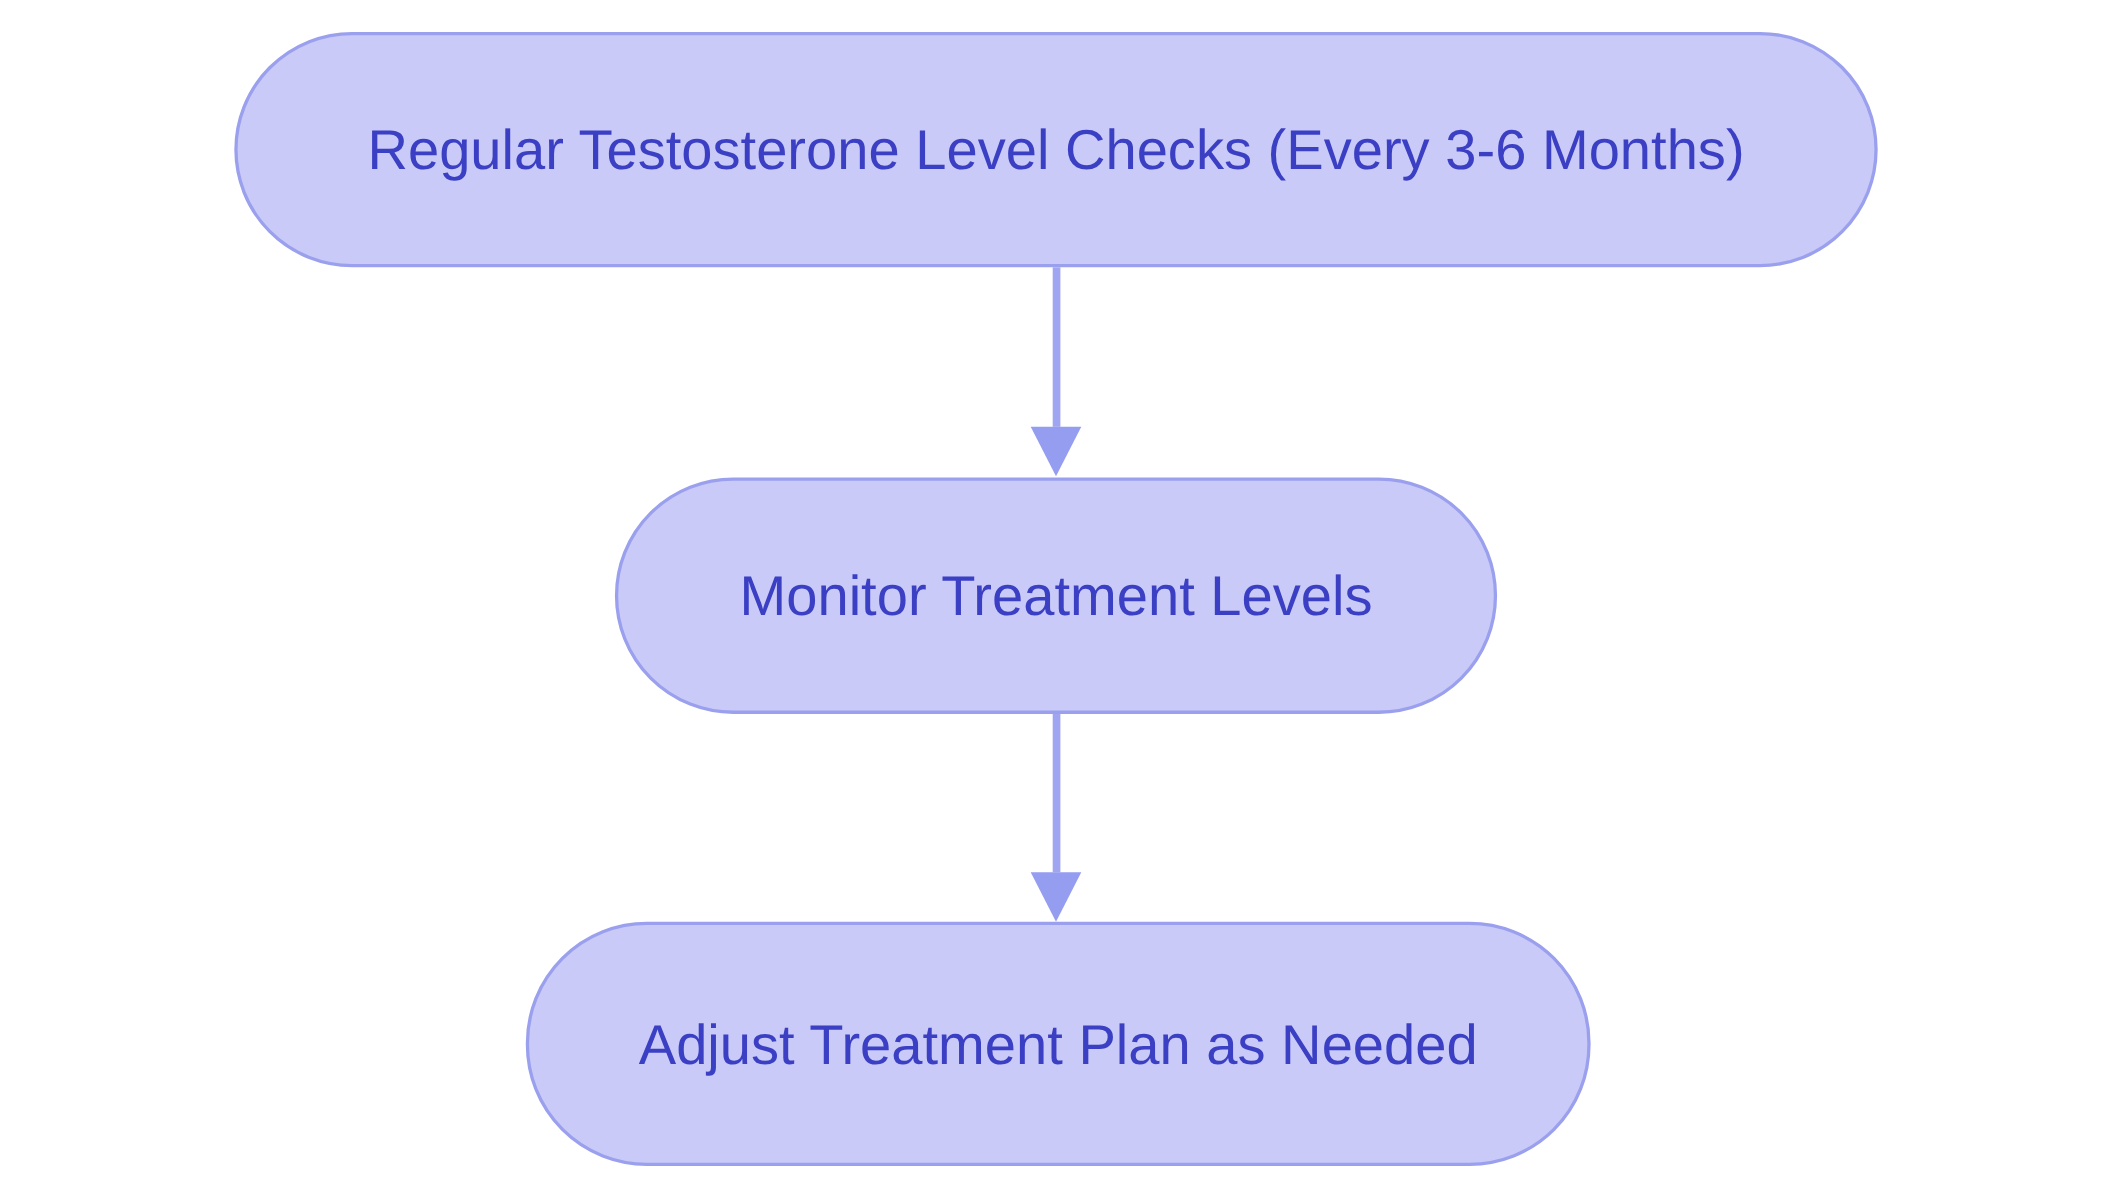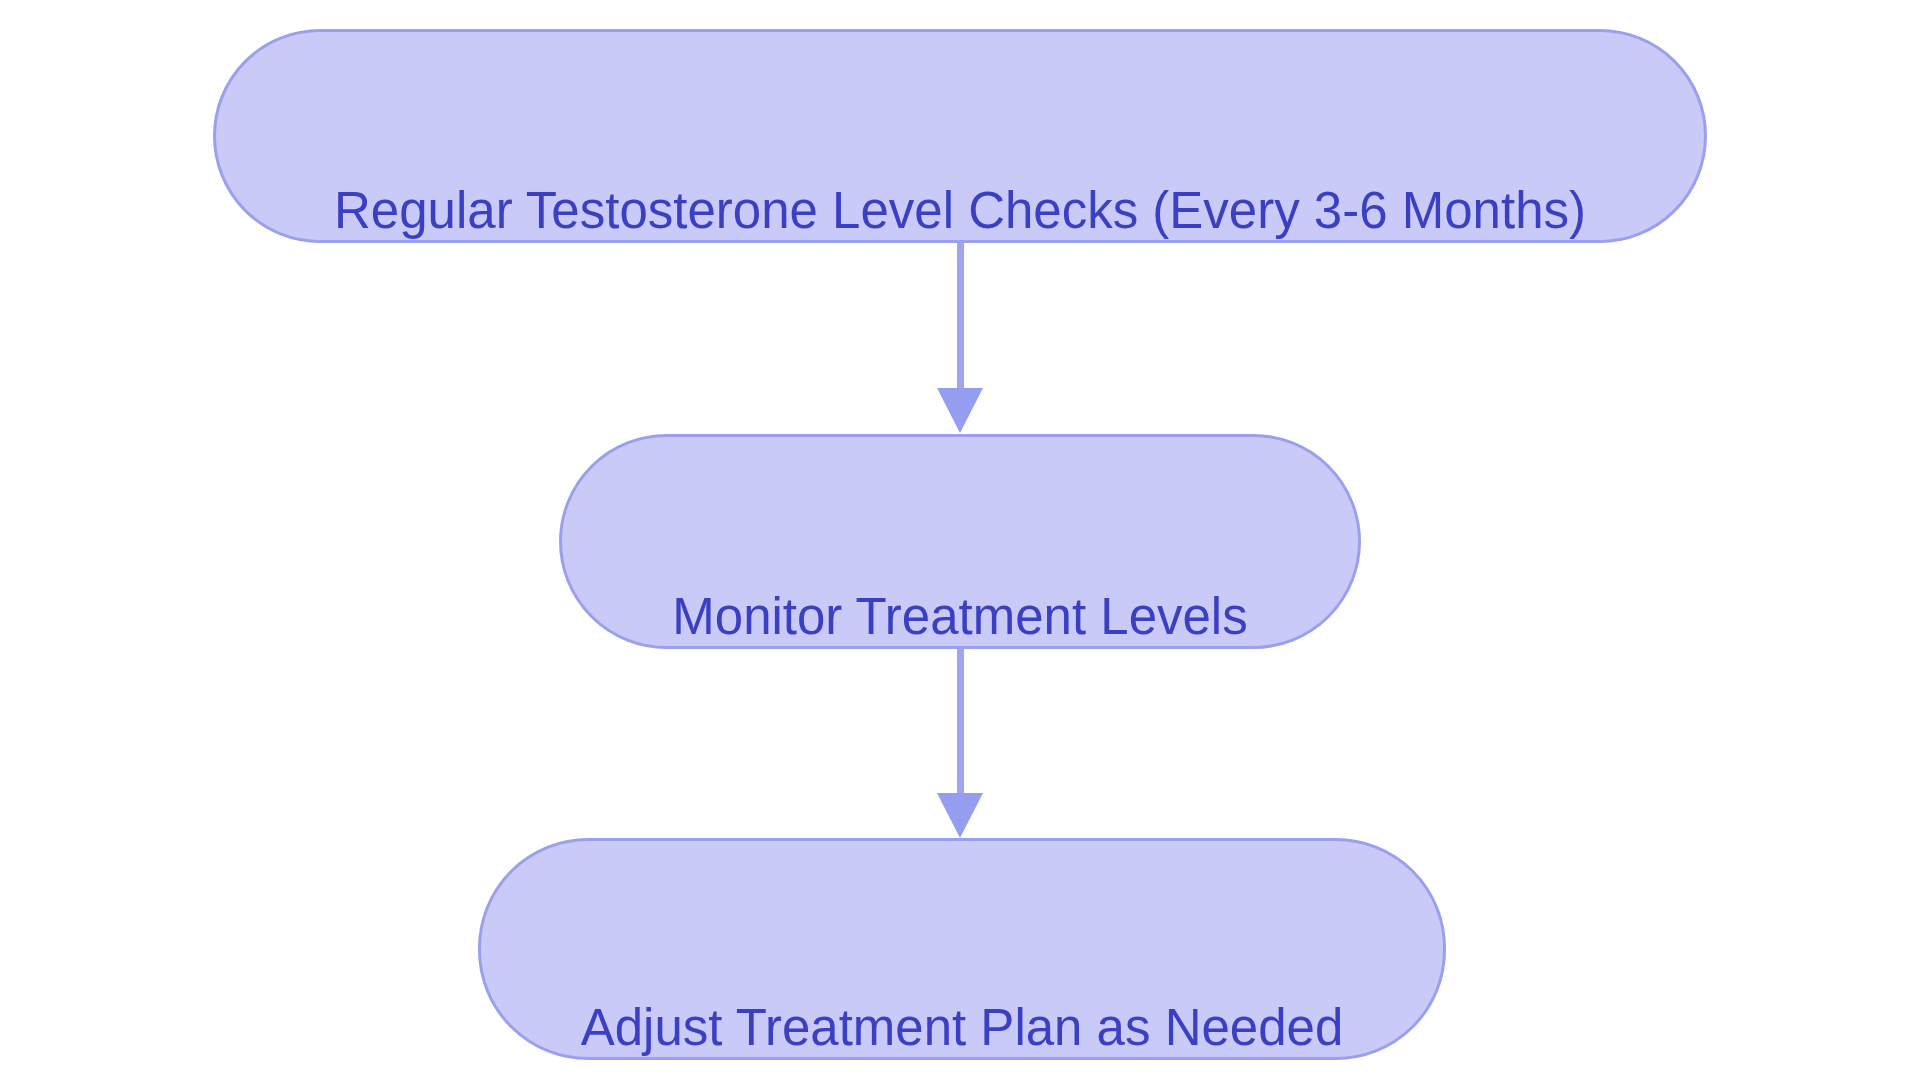--- a/index.html
+++ b/index.html
@@ -11,21 +11,21 @@
     position: relative;
     width: 1920px;
     height: 1083px;
     background: var(--background, #ffffff);
     font-family: "Liberation Sans", sans-serif;
     overflow: hidden;
   }
   .node {
     position: absolute;
     display: flex;
-    align-items: flex-end;
+    align-items: center;
     justify-content: center;
     box-sizing: border-box;
     background: var(--node-fill, #c9caf8);
     border: 3px solid var(--node-border, #9aa0ee);
     border-radius: 110px;
     color: var(--node-text, #3b3fc4);
     font-size: 51px;
     font-weight: 400;
     white-space: nowrap;
     text-align: center;

